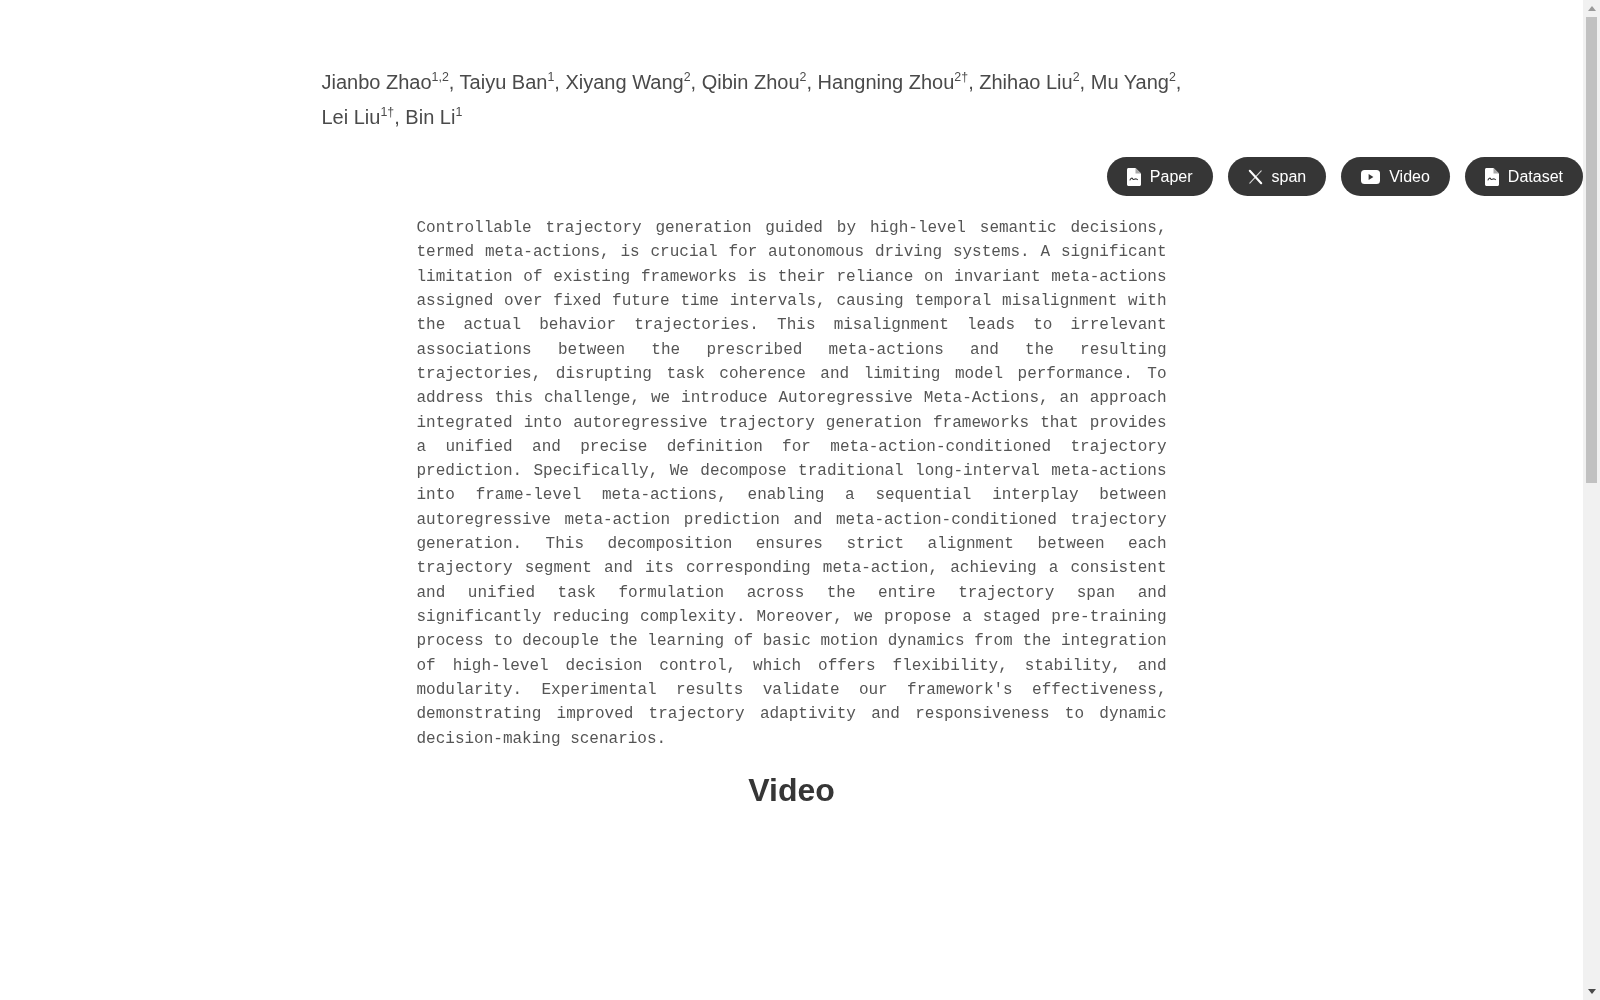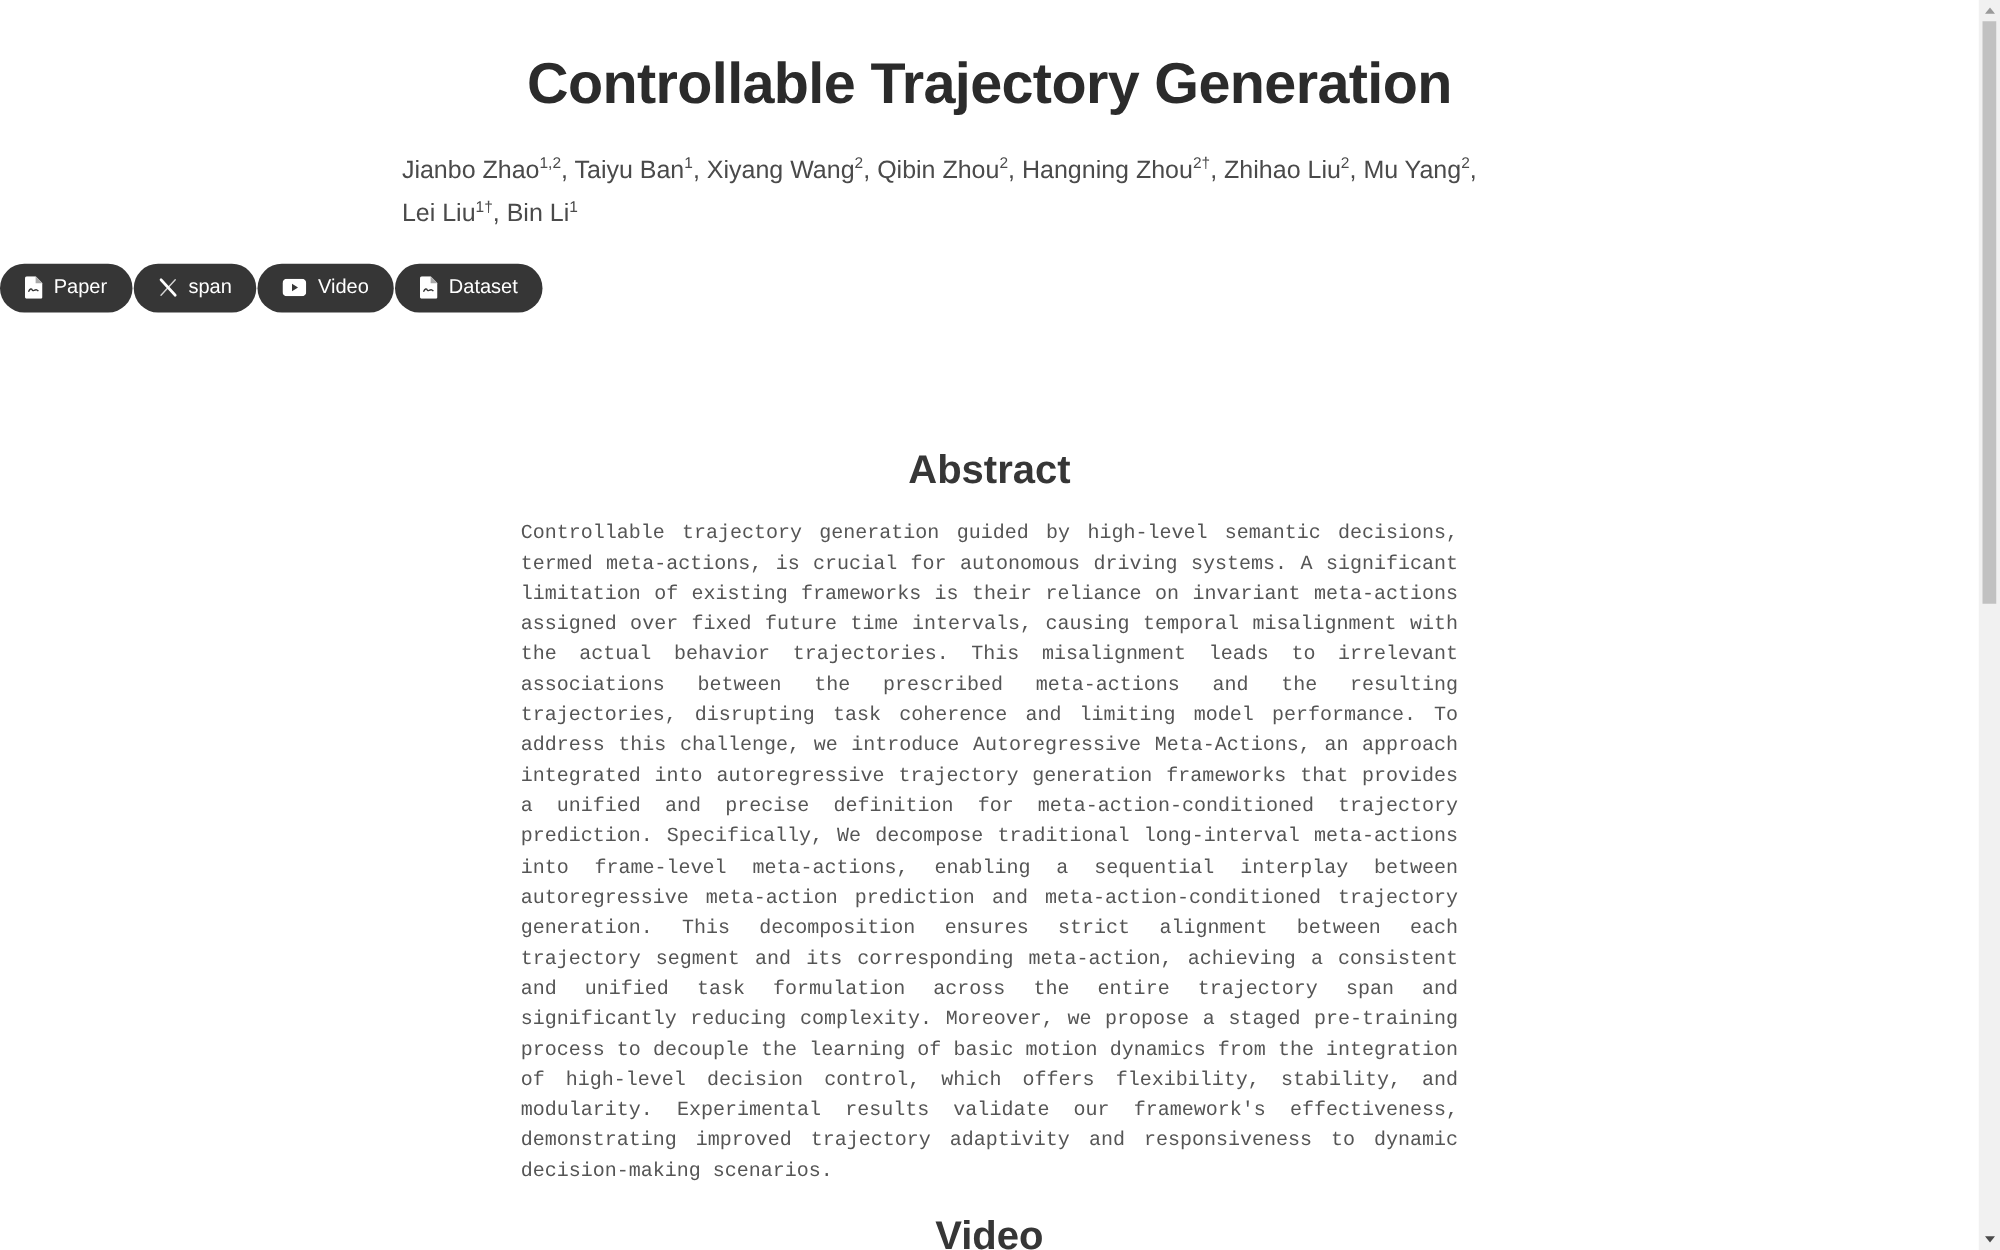--- a/index.html
+++ b/index.html
@@ -45,23 +45,23 @@
     text-align: center;
     font-size: 19px;
     line-height: 1.6;
     color: var(--meta-color);
   }
   .affiliation { white-space: nowrap; }
 
   .links {
     margin-top: 22px;
     display: flex;
-    justify-content: flex-start;
+    justify-content: flex-end;
     align-items: center;
-    gap: 1px;
+    gap: 15px;
   }
   .btn {
     display: inline-flex;
     align-items: center;
     gap: 9px;
     height: 39px;
     padding: 0 20px;
     border-radius: 9999px;
     background: var(--btn-bg);
     color: #ffffff;
@@ -125,21 +125,20 @@
     background: #c1c1c1;
     cursor: pointer;
   }
 </style>
 </head>
 <body style="--btn-bg: #363636; --title-color: #2b2b2b; --meta-color: #4a4a4a; --body-color: #555555; --heading-color: #363636;">
 
 <div class="main">
 
   <h1 class="title">
-    <span class="title-line">Controllable Trajectory Generation</span>
   </h1>
 
   <div class="authors"><span class="author">Jianbo Zhao<sup>1,2</sup>,</span> <span class="author">Taiyu Ban<sup>1</sup>,</span> <span class="author">Xiyang Wang<sup>2</sup>,</span> <span class="author">Qibin Zhou<sup>2</sup>,</span> <span class="author">Hangning Zhou<sup>2†</sup>,</span> <span class="author">Zhihao Liu<sup>2</sup>,</span> <span class="author">Mu Yang<sup>2</sup>,</span> <span class="author">Lei Liu<sup>1†</sup>,</span> <span class="author">Bin Li<sup>1</sup></span> </div>
 
 
   <div class="links">
       <a class="btn" href="#">
         <span class="btn-icon">
           <svg width="14" height="18" viewBox="0 0 14 18">
             <path fill="#ffffff" d="M8.5 0 H1.5 C0.67 0 0 0.67 0 1.5 v15 C0 17.33 0.67 18 1.5 18 h11 c0.83 0 1.5-0.67 1.5-1.5 V5.5 L8.5 0 Z"></path>
@@ -172,21 +171,20 @@
           <svg width="14" height="18" viewBox="0 0 14 18">
             <path fill="#ffffff" d="M8.5 0 H1.5 C0.67 0 0 0.67 0 1.5 v15 C0 17.33 0.67 18 1.5 18 h11 c0.83 0 1.5-0.67 1.5-1.5 V5.5 L8.5 0 Z"></path>
             <path fill="#a8a8a8" d="M8.5 0 L14 5.5 H8.5 Z"></path>
             <path d="M2.8 12.4 c1.1-2.6 2.5-2.8 3-1.3 0.4 1.2 2.1-0.7 3.5-0.2 1 0.4 1.4 1 1.4 1" stroke="#363636" stroke-width="1.1" fill="none"></path>
           </svg>
         </span>
         <span class="btn-label">Dataset</span>
       </a>
     </div>
 
-  <h2 class="section-heading abstract-heading">Abstract</h2>
 
   <p class="abstract-body">Controllable trajectory generation guided by high-level semantic decisions, termed meta-actions, is crucial for autonomous driving systems. A significant limitation of existing frameworks is their reliance on invariant meta-actions assigned over fixed future time intervals, causing temporal misalignment with the actual behavior trajectories. This misalignment leads to irrelevant associations between the prescribed meta-actions and the resulting trajectories, disrupting task coherence and limiting model performance. To address this challenge, we introduce Autoregressive Meta-Actions, an approach integrated into autoregressive trajectory generation frameworks that provides a unified and precise definition for meta-action-conditioned trajectory prediction. Specifically, We decompose traditional long-interval meta-actions into frame-level meta-actions, enabling a sequential interplay between autoregressive meta-action prediction and meta-action-conditioned trajectory generation. This decomposition ensures strict alignment between each trajectory segment and its corresponding meta-action, achieving a consistent and unified task formulation across the entire trajectory span and significantly reducing complexity. Moreover, we propose a staged pre-training process to decouple the learning of basic motion dynamics from the integration of high-level decision control, which offers flexibility, stability, and modularity. Experimental results validate our framework's effectiveness, demonstrating improved trajectory adaptivity and responsiveness to dynamic decision-making scenarios.</p>
 
   <h2 class="section-heading video-heading">Video</h2>
 
 </div>
 
 <div class="scrollbar">
   <div class="scroll-btn up">
     <span class="tri-up"></span>

